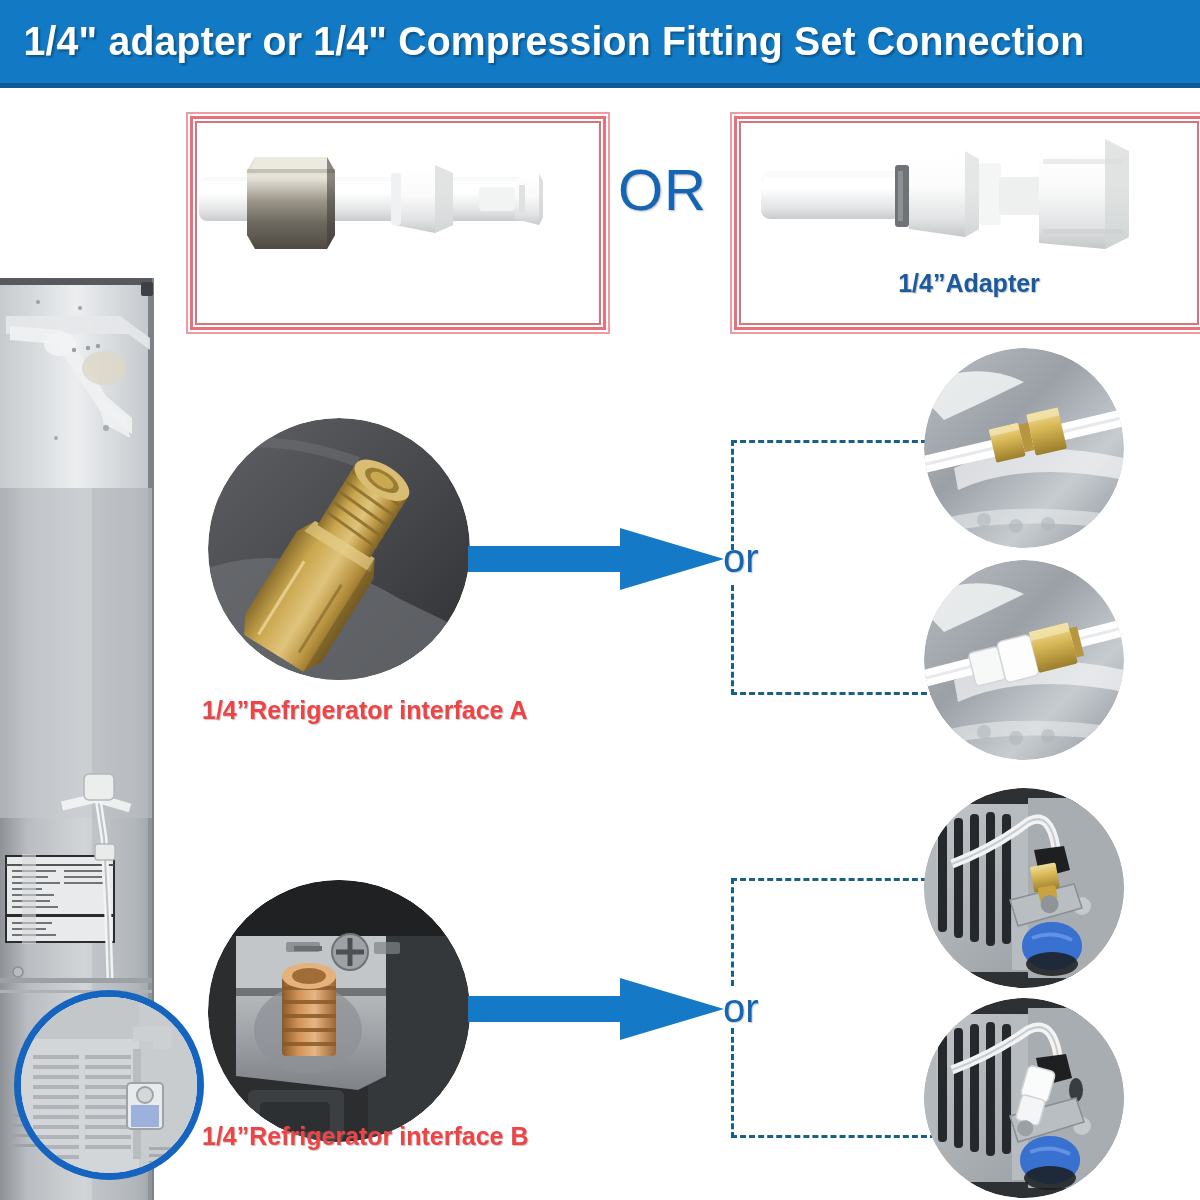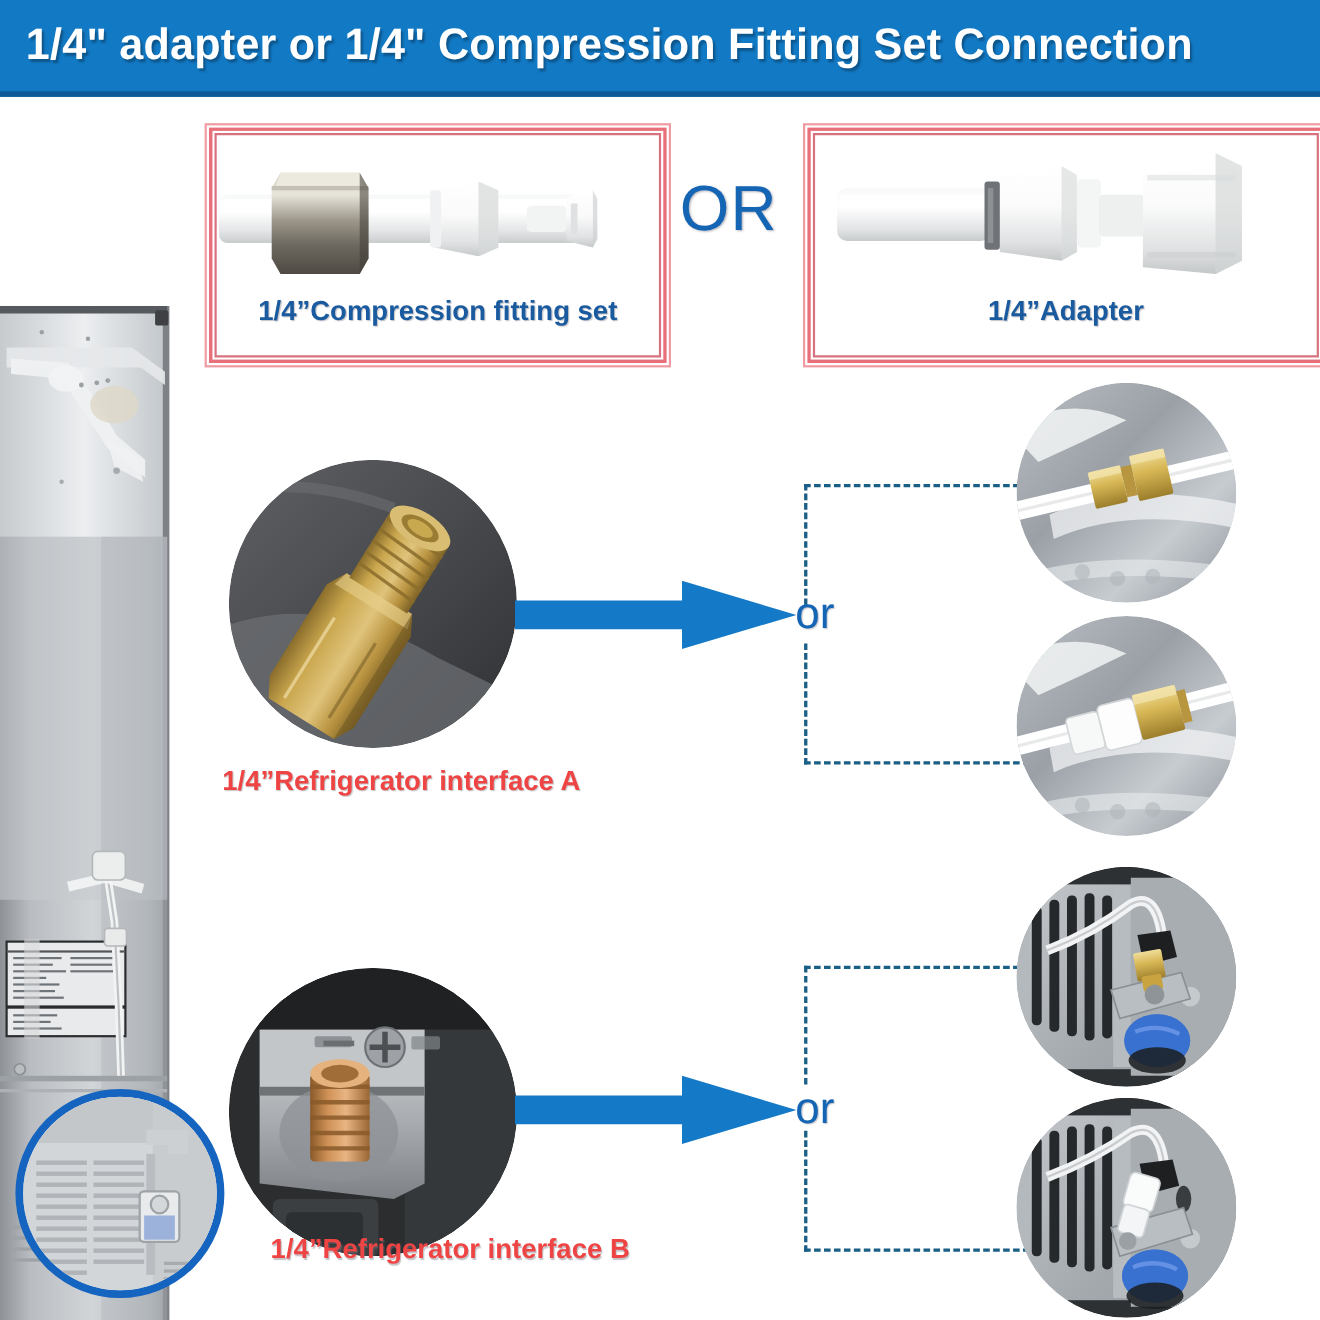--- a/index.html
+++ b/index.html
@@ -236,21 +236,20 @@
 
       <path d="M196 44 L236 36 L254 44 L254 96 L236 104 L196 96 Z" fill="url(#wplast)"></path>
       <rect x="192" y="44" width="10" height="52" rx="3" fill="#f0f1f2"></rect>
       <path d="M236 36 L254 44 L254 96 L236 104 Z" fill="#d5d8d9" opacity=".7"></path>
 
       <rect x="280" y="58" width="36" height="24" rx="4" fill="#f2f3f3"></rect>
       <path d="M316 50 L340 44 L344 52 L344 88 L340 96 L316 90 Z" fill="url(#wplast)"></path>
       <path d="M340 44 L344 52 L344 88 L340 96 Z" fill="#cfd2d3" opacity=".7"></path>
       <rect x="320" y="56" width="6" height="28" fill="#dfe1e2"></rect>
     </svg>
-    <div class="prod-caption" style="top:150px;">1/4”Compression fitting set</div>
   </div>
 
   <div class="or-big" style="left:618px;top:156px;">OR</div>
 
   <div class="prod-box" style="left:734px;top:116px;width:470px;height:214px;">
     <svg width="420" height="150" viewBox="0 0 420 150" style="position:absolute;left:6px;top:6px;" xmlns="http://www.w3.org/2000/svg">
       <defs>
         <linearGradient id="tube2" x1="0" y1="0" x2="0" y2="1">
           <stop offset="0" stop-color="#f8f9f9"></stop>
             <stop offset="0.35" stop-color="#ffffff"></stop>
@@ -468,21 +467,21 @@
 
         <g fill="#7f8488" opacity=".7">
           <rect x="166" y="62" width="26" height="12" rx="2"></rect>
         </g>
 
         <rect x="40" y="210" width="96" height="52" rx="6" fill="#3c3f41"></rect>
         <rect x="52" y="222" width="70" height="30" rx="5" fill="#2d3032"></rect>
       </g>
     </svg>
   </div>
-  <div class="circ-cap" style="left:202px;top:1122px;margin-left:44px;">1/4”Refrigerator interface  B</div>
+  <div class="circ-cap" style="left:202px;top:1122px;">1/4”Refrigerator interface  B</div>
 
   <div class="arrow" style="left:468px;top:978px;width:258px;height:62px;">
     <svg width="258" height="62" viewBox="0 0 258 62" xmlns="http://www.w3.org/2000/svg">
       <path d="M0 18 L152 18 L152 0 L256 31 L152 62 L152 44 L0 44 Z" fill="#1479c7"></path>
     </svg>
   </div>
 
   <div class="br-v" style="left:731px;top:878px;height:108px;"></div>
   <div class="br-v" style="left:731px;top:1028px;height:110px;"></div>
   <div class="br-h" style="left:731px;top:878px;width:205px;"></div>

